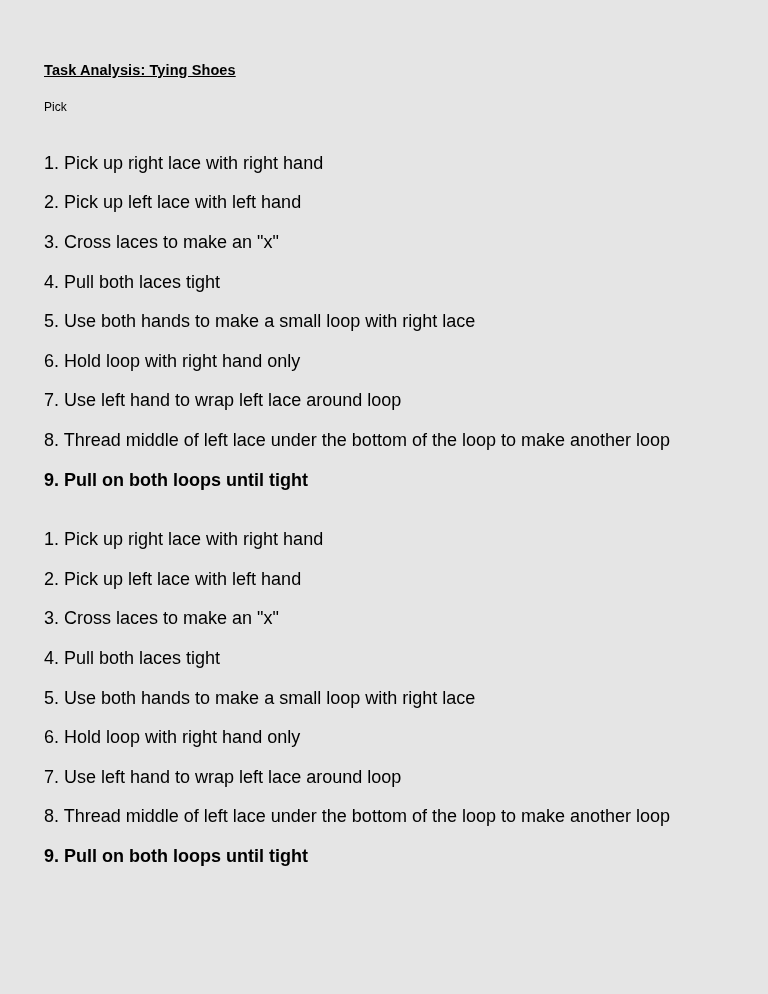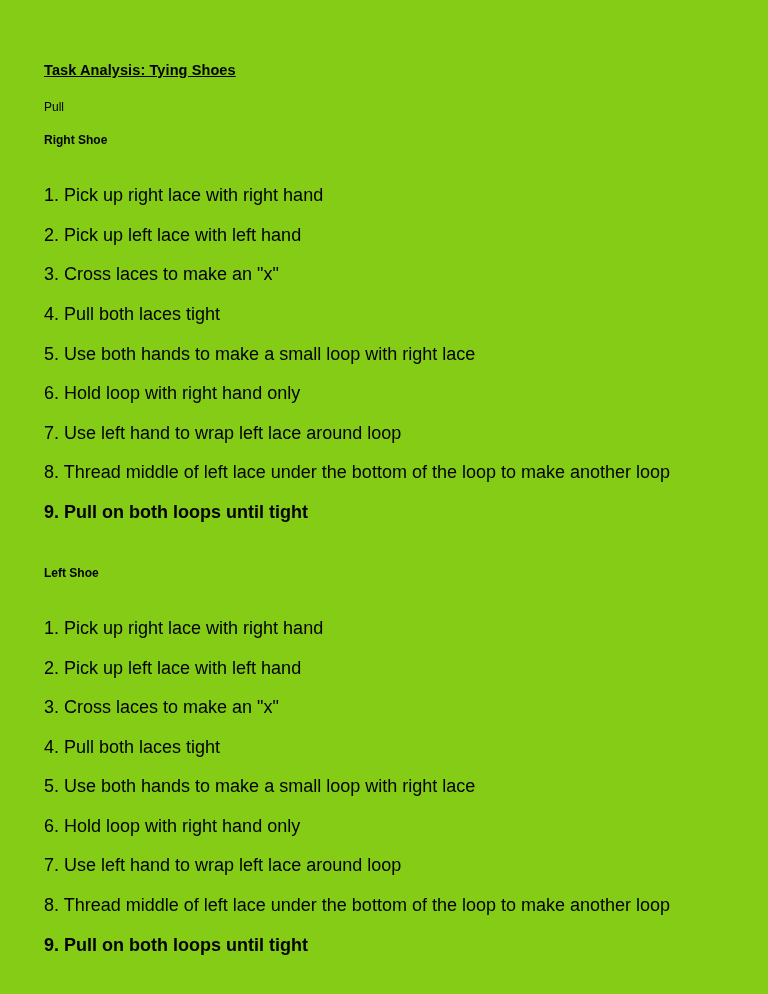--- a/index.html
+++ b/index.html
@@ -11,21 +11,21 @@
     width: 768px;
     height: 994px;
     font-family: "Liberation Sans", sans-serif;
     color: #000000;
     -webkit-font-smoothing: antialiased;
   }
   .page {
     position: relative;
     width: 768px;
     height: 994px;
-    background: #84cc16;
+    background: #e5e5e5;
     box-sizing: border-box;
     padding: 62px 56px 0 44px;
   }
   .doc-title {
     font-size: 14.5px;
     font-weight: bold;
     text-decoration: underline;
     line-height: 1.2;
     margin: 0 0 0 0;
     letter-spacing: 0.1px;
@@ -64,37 +64,35 @@
     margin-top: 42px;
   }
 </style>
 </head>
 <body>
 
 <div class="page">
 
   <h1 class="doc-title">Task Analysis: Tying Shoes</h1>
 
-  <div class="subtitle">Pull</div>
+  <div class="subtitle">Pick</div>
 
-  <div class="section-heading">Right Shoe</div>
 
   <ul class="steps first-list">
     <li class="step">1. Pick up right lace with right hand</li>
     <li class="step">2. Pick up left lace with left hand</li>
     <li class="step">3. Cross laces to make an "x"</li>
     <li class="step">4. Pull both laces tight</li>
     <li class="step">5. Use both hands to make a small loop with right lace</li>
     <li class="step">6. Hold loop with right hand only</li>
     <li class="step">7. Use left hand to wrap left lace around loop</li>
     <li class="step">8. Thread middle of left lace under the bottom of the loop to make another loop</li>
     <li class="step">9. Pull on both loops until tight</li>
   </ul>
 
-  <div class="section-heading second">Left Shoe</div>
 
   <ul class="steps first-list">
     <li class="step">1. Pick up right lace with right hand</li>
     <li class="step">2. Pick up left lace with left hand</li>
     <li class="step">3. Cross laces to make an "x"</li>
     <li class="step">4. Pull both laces tight</li>
     <li class="step">5. Use both hands to make a small loop with right lace</li>
     <li class="step">6. Hold loop with right hand only</li>
     <li class="step">7. Use left hand to wrap left lace around loop</li>
     <li class="step">8. Thread middle of left lace under the bottom of the loop to make another loop</li>

